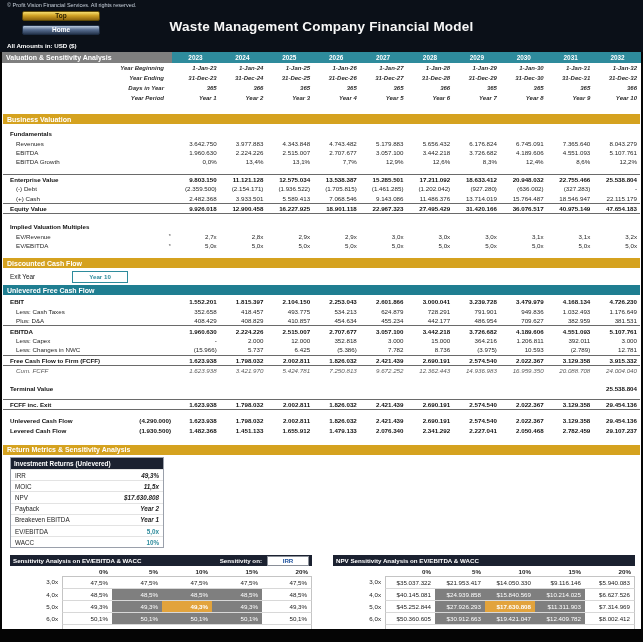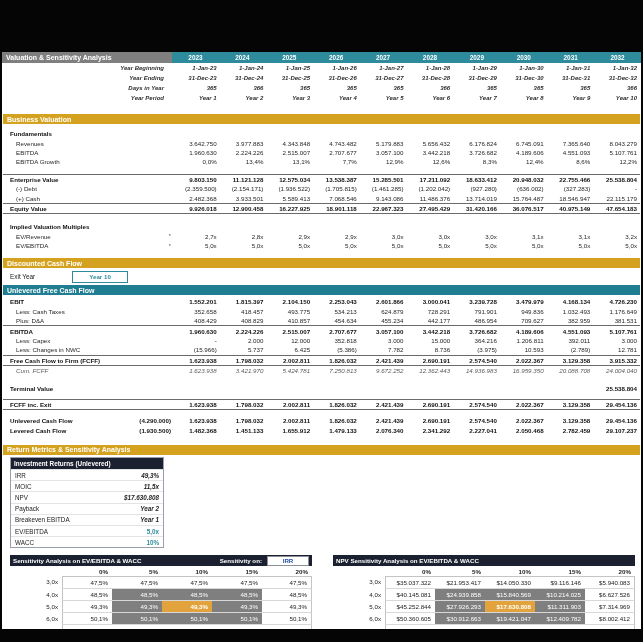--- a/index.html
+++ b/index.html
@@ -74,20 +74,29 @@
   .sc.edge-l{border-left:1px solid #c4c4c4;}
   .sc.edge-r{border-right:1px solid #c4c4c4;}
   .sc.edge-t{border-top:1px solid #c4c4c4;}
   .sc.hl-gray{background:#7f7f7f;color:#fff;}
   .sc.hl-gold{background:#e2a33c;color:#fff;font-weight:bold;}
 </style>
 </head>
 <body>
 
 <div class="app">
+  <div class="topbar">
+    <div class="copyright">© Profit Vision Financial Services. All rights reserved.</div>
+    <div class="btns">
+      <button class="btn gold">Top</button>
+      <button class="btn blue">Home</button>
+    </div>
+    <div class="title">Waste Management Company Financial Model</div>
+    <div class="amounts">All Amounts in: USD ($)</div>
+  </div>
 
   <div class="canvas">
     <div class="colhead">
       <div class="lblbox">Valuation &amp; Sensitivity Analysis</div>
       <div class="yearstrip" id="yearstrip">
           <div class="yr">2023</div>
           <div class="yr">2024</div>
           <div class="yr">2025</div>
           <div class="yr">2026</div>
           <div class="yr">2027</div>

